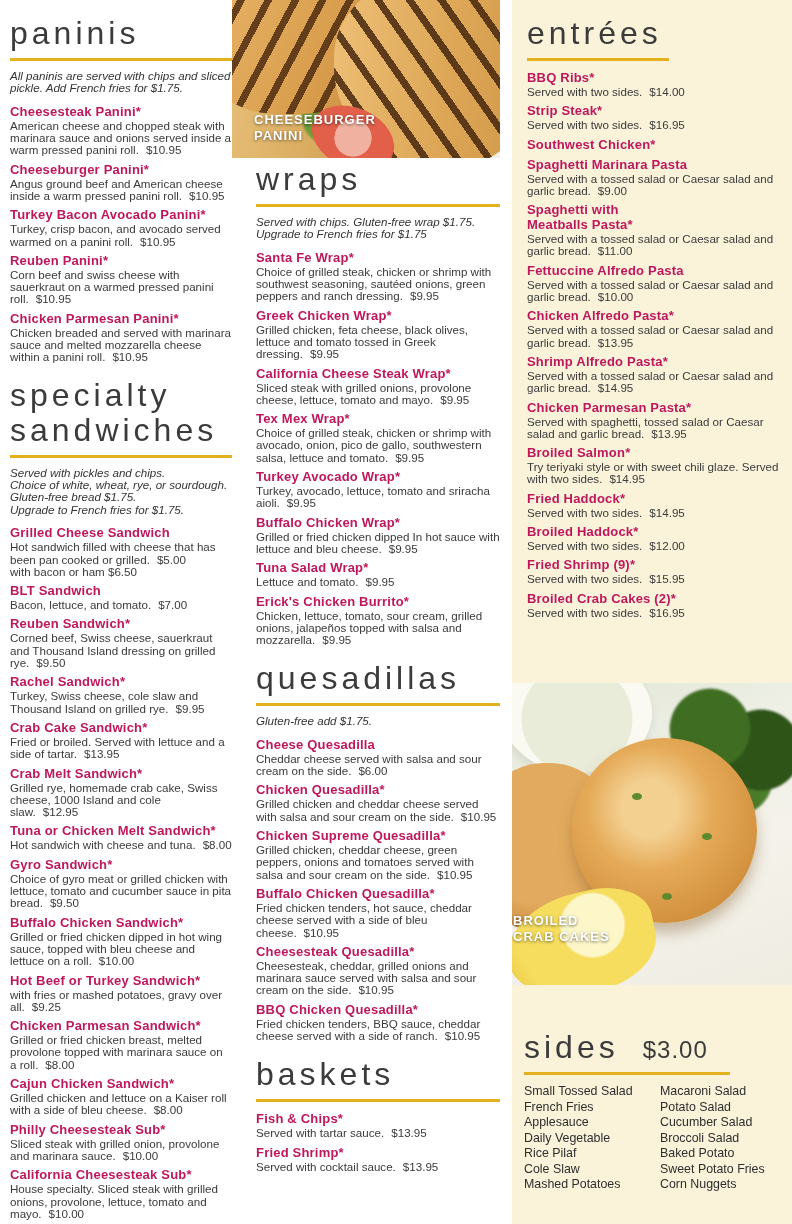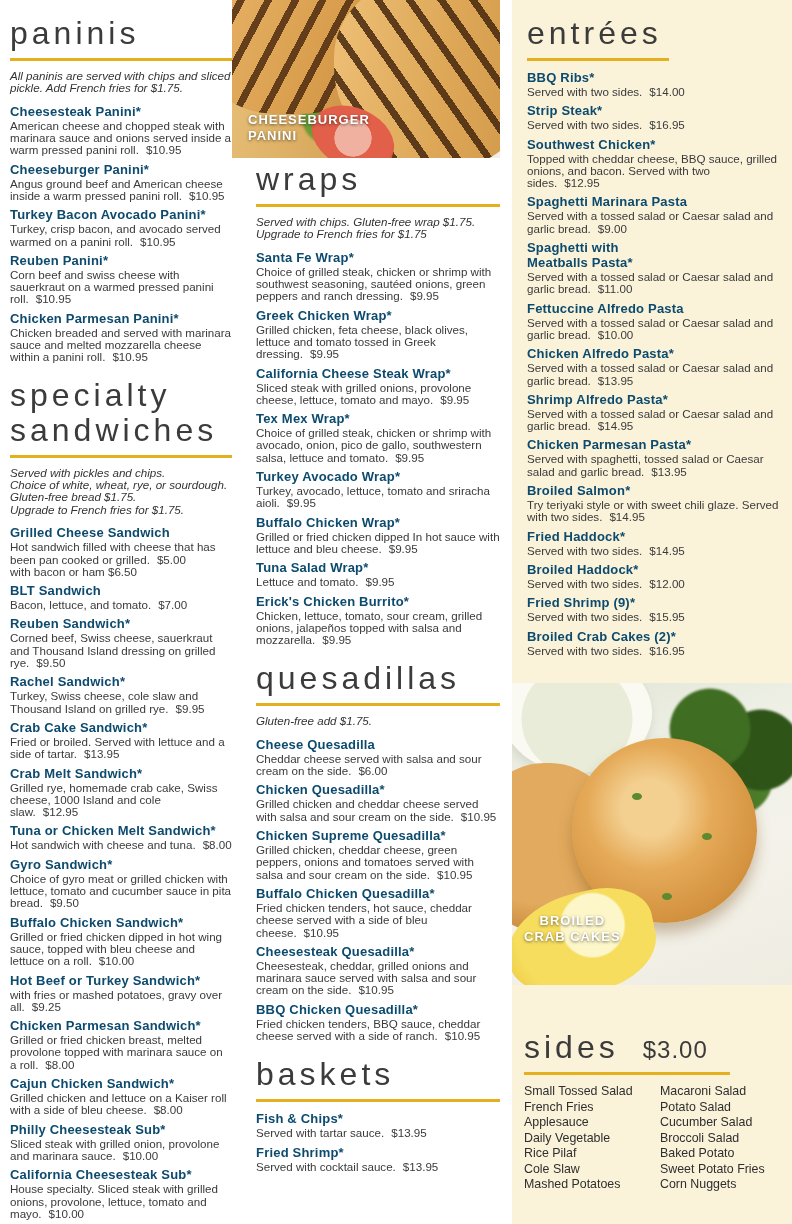--- a/index.html
+++ b/index.html
@@ -11,21 +11,21 @@
   .col-mid{left:256px;top:162px;width:244px;}
   .right-panel{position:absolute;left:512px;top:0;width:280px;height:1224px;background:#faf3da;}
   .right-inner{position:absolute;left:15px;top:16px;width:256px;}
   
   h2.section-title{font-size:32px;line-height:35px;font-weight:400;letter-spacing:4px;color:#3b3b3b;margin:0;white-space:pre-line;}
   .rule{height:3px;background:#e5b01e;margin:7px 0 9px 0;width:100%;}
   .right-panel .sec-entrees .rule{width:142px;}
   .right-panel .sides .rule{width:206px;}
   p.intro{font-style:italic;font-size:11.6px;line-height:12.4px;margin:0 0 9px 0;color:#333;white-space:pre-line;}
   article.menu-item{margin:0 0 5px 0;}
-  h3.item-name{font-size:13px;line-height:15px;font-weight:700;color:#0c4a6e;margin:0;white-space:pre-line;letter-spacing:.2px;}
+  h3.item-name{font-size:13px;line-height:15px;font-weight:700;color:#be185d;margin:0;white-space:pre-line;letter-spacing:.2px;}
   p.item-desc{font-size:11.6px;line-height:12.3px;margin:1px 0 0 0;color:#3a3a3a;}
   span.price{margin-left:7px;}
   span.note{display:block;}
   section{display:block;margin:0 0 14px 0;}
   .col-mid section{margin-bottom:15px;}
   
   .sides{position:absolute;left:12px;top:1030px;width:256px;}
   .sides-title-row{display:flex;align-items:baseline;gap:24px;}
   .sides-price{font-size:24px;letter-spacing:1px;color:#3b3b3b;}
   .sides-cols{display:flex;gap:24px;margin-top:0;}
@@ -55,23 +55,23 @@
      background:radial-gradient(circle at 40% 40%,#3f6d22 0 30%,transparent 31%),radial-gradient(circle at 70% 55%,#2e5417 0 28%,transparent 29%),radial-gradient(circle at 55% 75%,#4c7d2a 0 26%,transparent 27%);}
   .cc-cup{position:absolute;left:-10px;top:-30px;width:150px;height:120px;border-radius:50%;
      background:radial-gradient(circle at 50% 55%,#e9ecd8 0 55%,#fbfaf2 56% 100%);box-shadow:0 6px 10px rgba(0,0,0,.08);}
   .cc-cake-back{position:absolute;left:-40px;top:80px;width:150px;height:170px;border-radius:48%;
      background:radial-gradient(circle at 45% 40%,#e2aa5e 0 55%,#c88a3e 80%,#b37a34 100%);}
   .cc-cake-main{position:absolute;left:60px;top:55px;width:185px;height:185px;border-radius:50%;
      background:radial-gradient(circle at 42% 38%,#f3cf90 0 18%,#e5aa58 40%,#d3923f 72%,#bd7c31 100%);box-shadow:0 10px 14px rgba(120,80,30,.35);}
   .cc-fleck{position:absolute;width:10px;height:7px;border-radius:50%;background:#5d8a2e;}
   .cc-lemon{position:absolute;left:-6px;top:210px;width:150px;height:100px;border-radius:60% 40% 50% 50%;transform:rotate(-12deg);
      background:radial-gradient(circle at 60% 35%,#fdf6c8 0 28%,#f6dd5e 30% 70%,#e9c43a 100%);}
-  .photo-label{position:absolute;left:16px;color:#ffffff;font-weight:700;font-size:13px;line-height:16px;letter-spacing:1px;text-shadow:0 1px 3px rgba(0,0,0,.55);white-space:pre-line;}
+  .photo-label{position:absolute;left:22px;color:#ffffff;font-weight:700;font-size:13px;line-height:16px;letter-spacing:1px;text-shadow:0 1px 3px rgba(0,0,0,.55);white-space:pre-line;}
   .photo-panini .photo-label{bottom:14px;}
-  .photo-crab .photo-label{bottom:40px;left:12px;text-align:center;}
+  .photo-crab .photo-label{bottom:40px;left:1px;}
 </style>
 </head>
 <body>
 
 <div class="page">
 
   <div class="photo photo-panini">
     <div class="pp-greens"></div>
     <div class="pp-bread-left"></div>
     <div class="pp-meat"></div>
@@ -265,21 +265,20 @@
           <article class="menu-item">
             <h3 class="item-name">BBQ Ribs*</h3>
             <p class="item-desc"><span class="desc">Served with two sides.</span><span class="price">$14.00</span></p>
           </article>
           <article class="menu-item">
             <h3 class="item-name">Strip Steak*</h3>
             <p class="item-desc"><span class="desc">Served with two sides.</span><span class="price">$16.95</span></p>
           </article>
           <article class="menu-item">
             <h3 class="item-name">Southwest Chicken*</h3>
-            <p class="item-desc"><span class="desc">Topped with cheddar cheese, BBQ sauce, grilled onions, and bacon. Served with two sides.</span><span class="price">$12.95</span></p>
           </article>
           <article class="menu-item">
             <h3 class="item-name">Spaghetti Marinara Pasta</h3>
             <p class="item-desc"><span class="desc">Served with a tossed salad or Caesar salad and garlic bread.</span><span class="price">$9.00</span></p>
           </article>
           <article class="menu-item">
             <h3 class="item-name">Spaghetti with
 Meatballs Pasta*</h3>
             <p class="item-desc"><span class="desc">Served with a tossed salad or Caesar salad and garlic bread.</span><span class="price">$11.00</span></p>
           </article>

